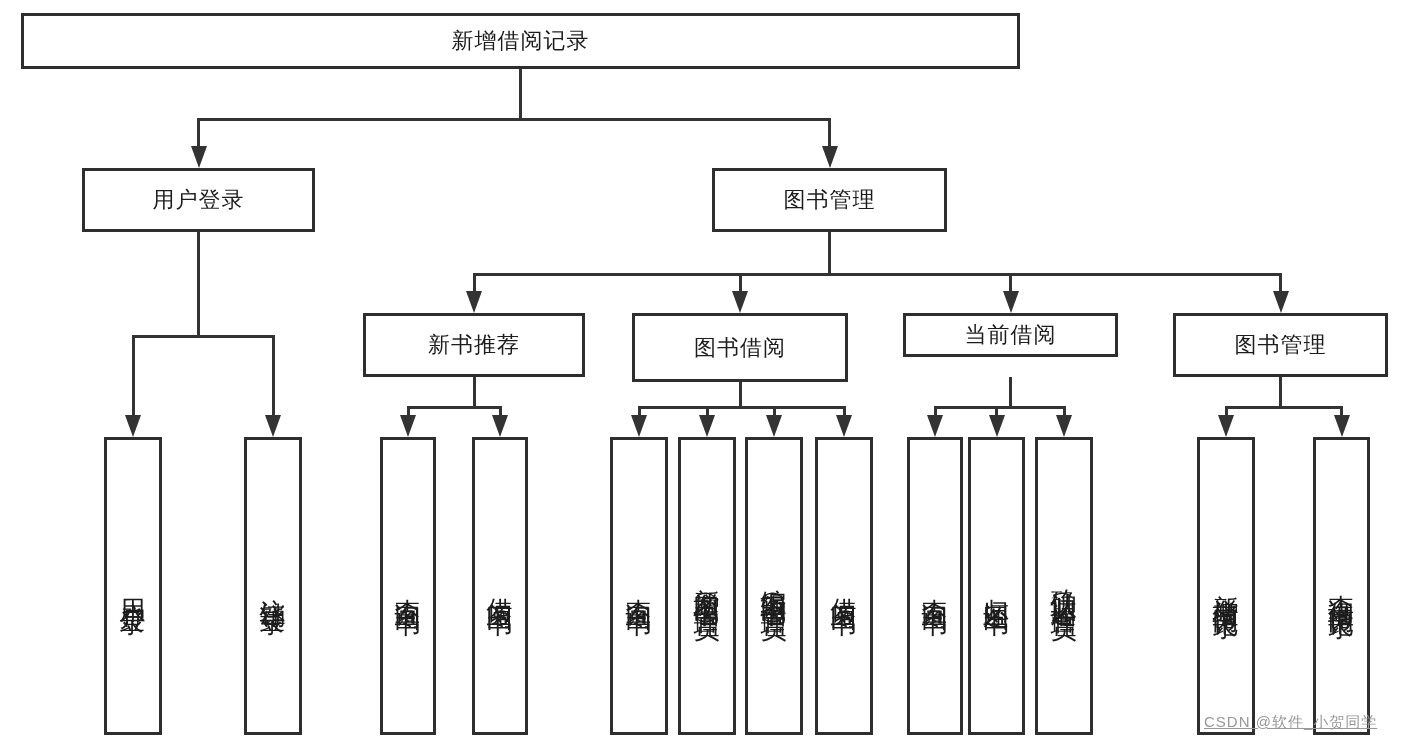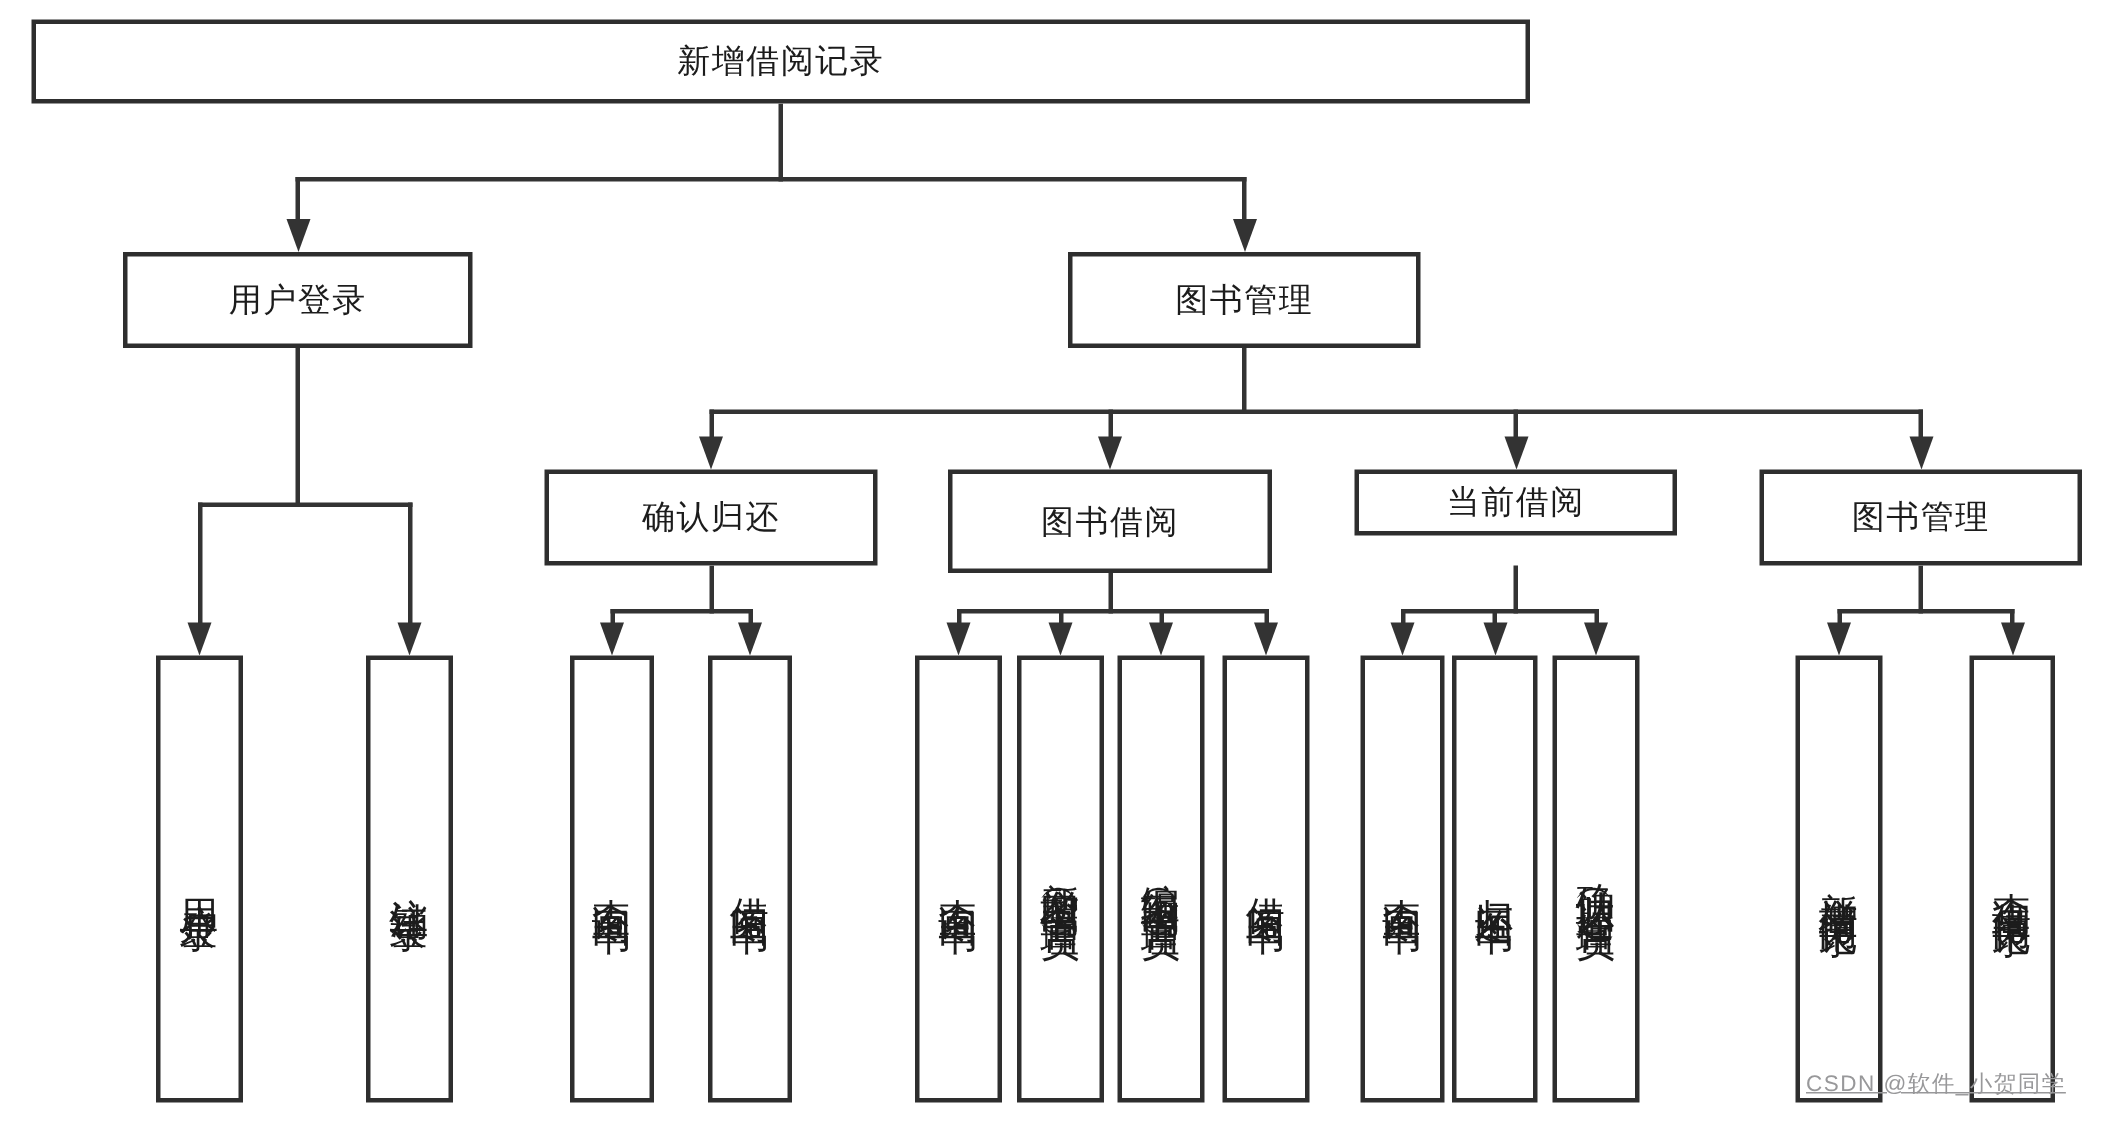--- a/index.html
+++ b/index.html
@@ -79,21 +79,21 @@
 <div class="node horizontal" style="left: 21px; top: 13px; width: 999px; height: 56px;">
       <span class="label">新增借阅记录</span>
     </div>
     <div class="node horizontal" style="left: 82px; top: 168px; width: 233px; height: 64px;">
       <span class="label">用户登录</span>
     </div>
     <div class="node horizontal" style="left: 712px; top: 168px; width: 235px; height: 64px;">
       <span class="label">图书管理</span>
     </div>
     <div class="node horizontal" style="left: 363px; top: 313px; width: 222px; height: 64px;">
-      <span class="label">确认归还</span>
+      <span class="label">新书推荐</span>
     </div>
     <div class="node horizontal" style="left: 632px; top: 313px; width: 216px; height: 69px;">
       <span class="label">图书借阅</span>
     </div>
     <div class="node horizontal" style="left: 903px; top: 313px; width: 215px; height: 44px;">
       <span class="label">当前借阅</span>
     </div>
     <div class="node horizontal" style="left: 1173px; top: 313px; width: 215px; height: 64px;">
       <span class="label">图书管理</span>
     </div>

